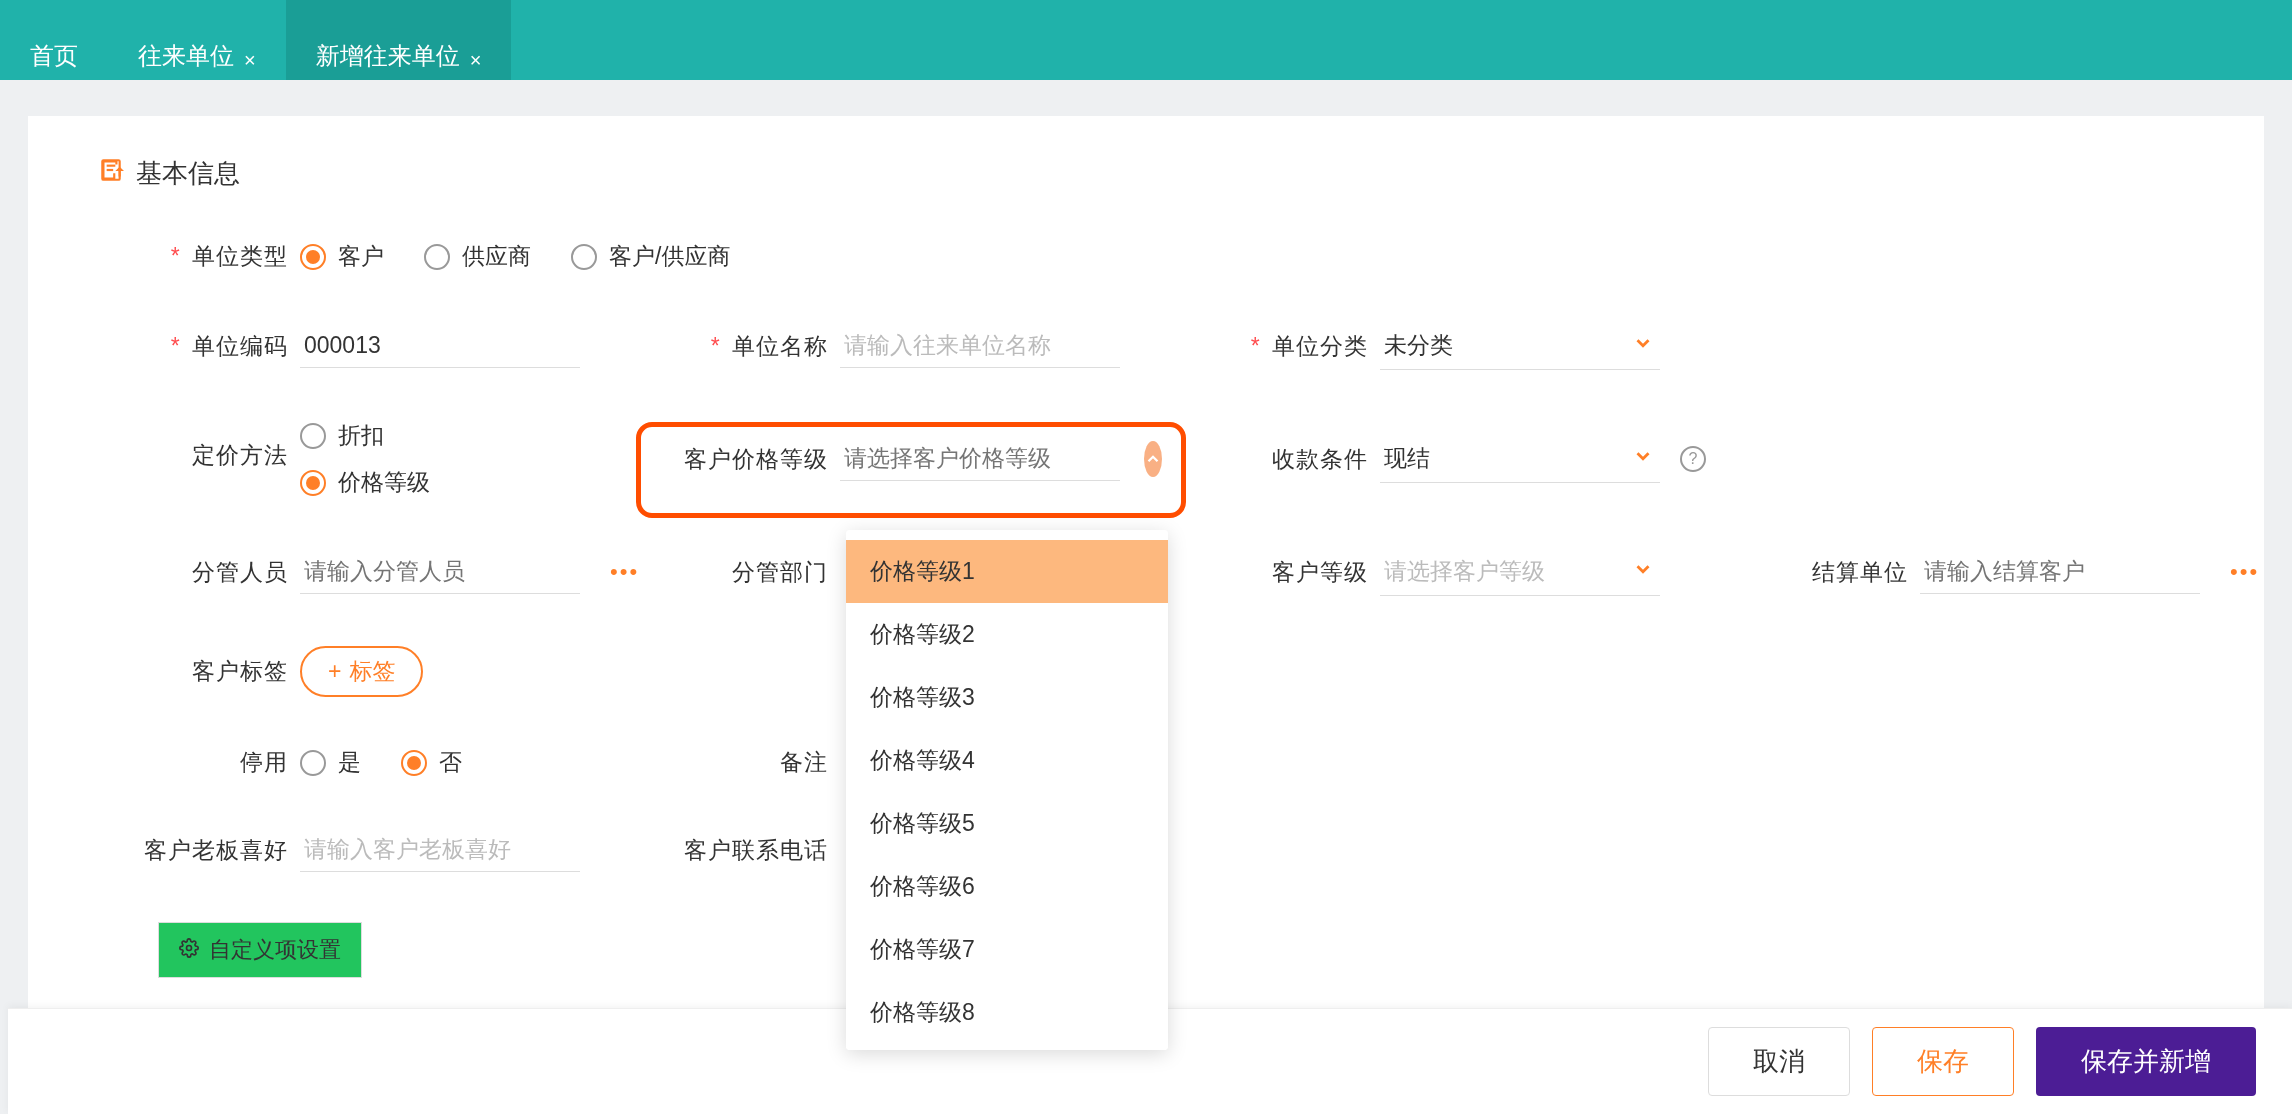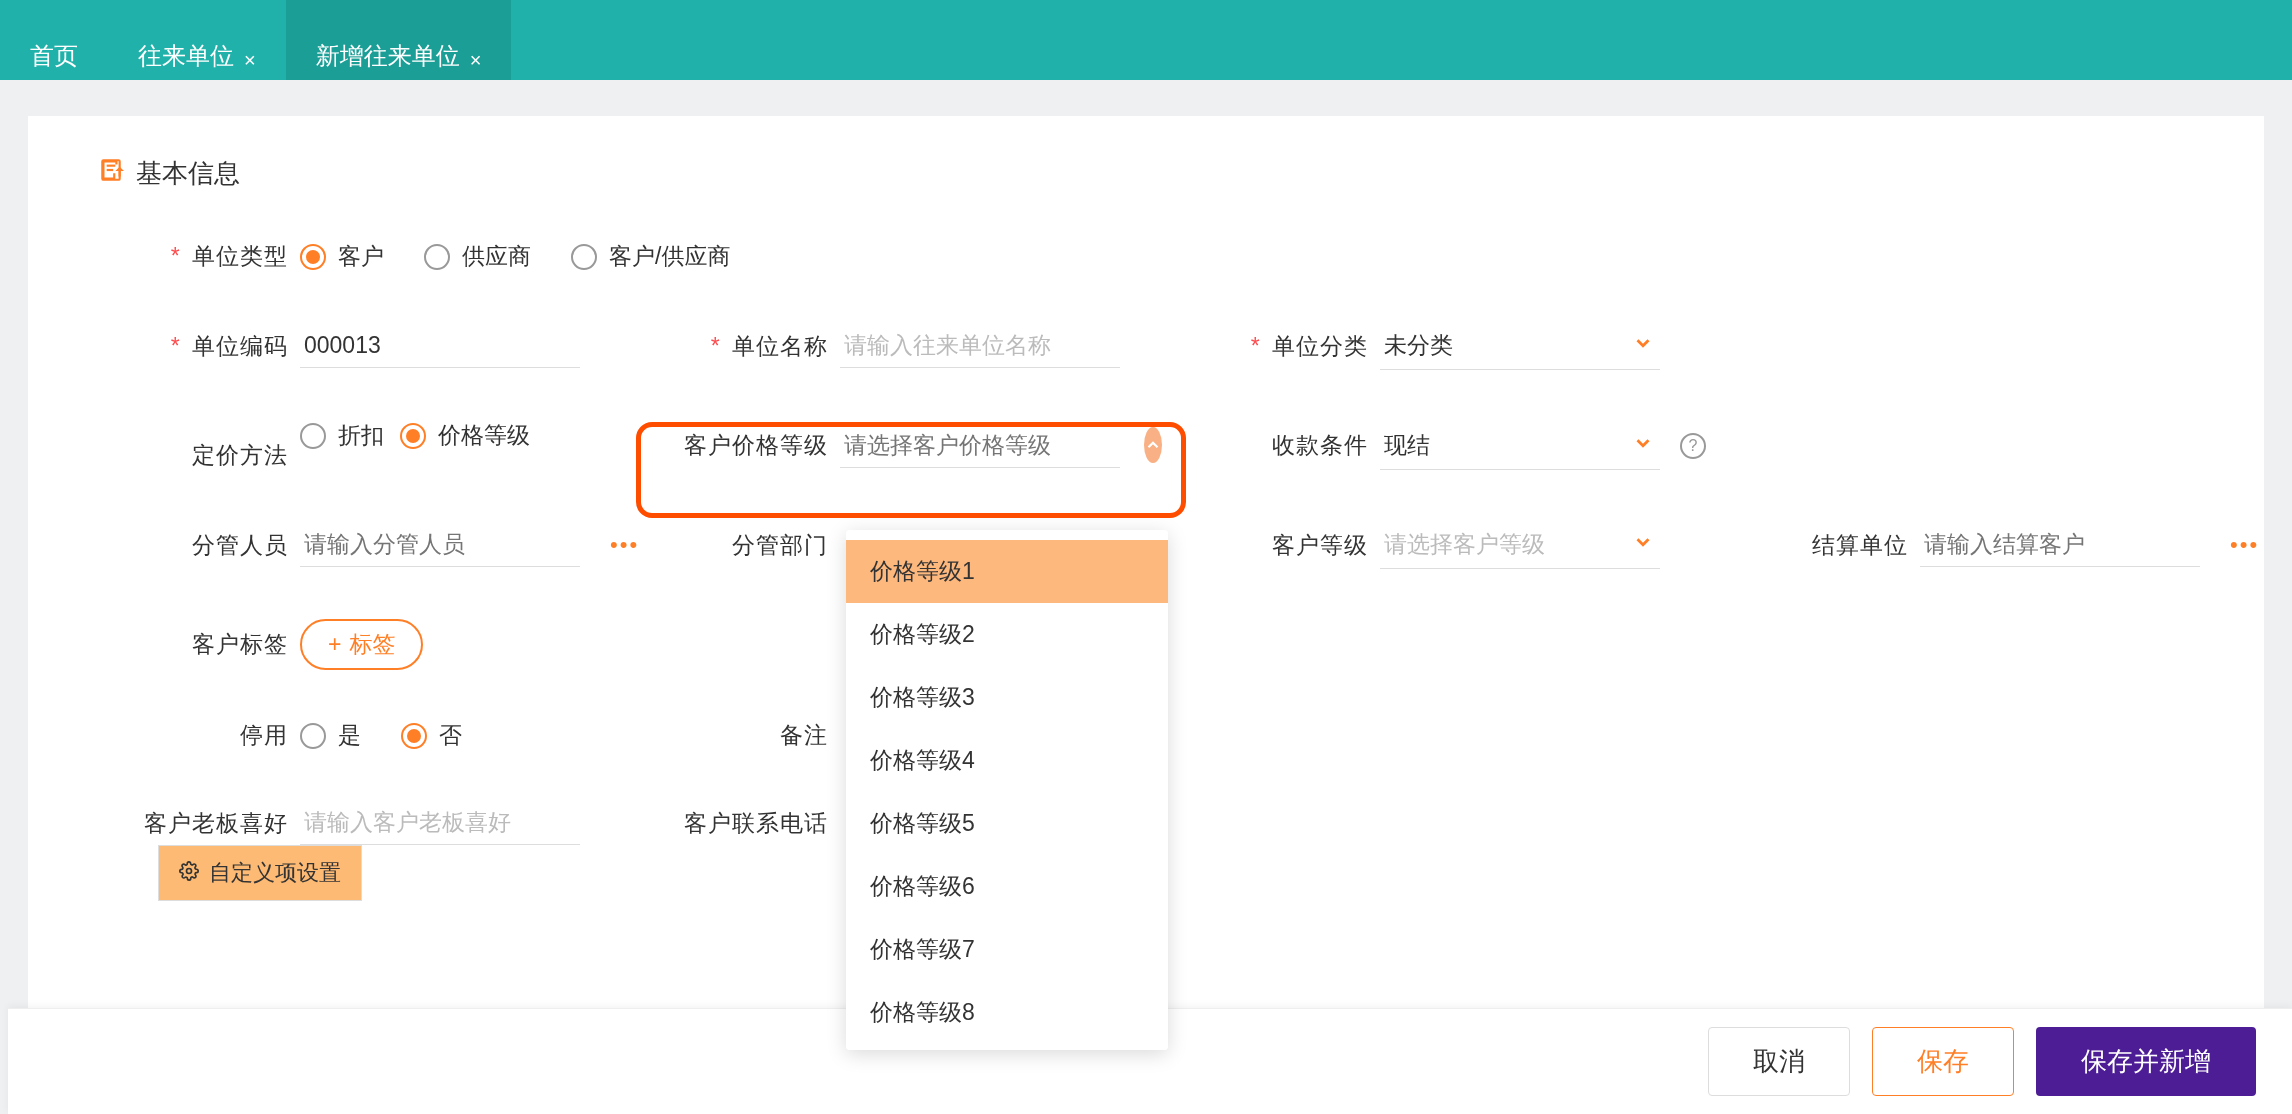--- a/index.html
+++ b/index.html
@@ -87,21 +87,21 @@
       color: #ff4d4f;
       margin-right: 4px;
     }
     .radio-group {
       display: flex;
       gap: 40px;
       align-items: center;
     }
     .radio-group-vertical {
       display: flex;
-      flex-direction: row;
+      flex-direction: column;
       gap: 16px;
     }
     .radio-item {
       display: flex;
       align-items: center;
       gap: 12px;
       cursor: pointer;
       text-align: right;
     }
     .radio-circle {
@@ -206,28 +206,29 @@
       border-radius: 30px;
       padding: 8px 26px;
       font-size: 23px;
       display: flex;
       align-items: center;
       gap: 8px;
       cursor: pointer;
     }
     .custom-btn {
       border: 1px solid #ddd;
-      background: #fdba74;
+      background: #22c55e;
       padding: 12px 20px;
       font-size: 22px;
       color: #333;
       display: flex;
       align-items: center;
       gap: 10px;
       cursor: pointer;
+      margin-top: 50px;
       margin-left: 60px;
     }
     .gear-icon {
       font-size: 20px;
     }
     .dropdown-panel {
       position: absolute;
       top: 530px;
       left: 846px;
       width: 322px;

